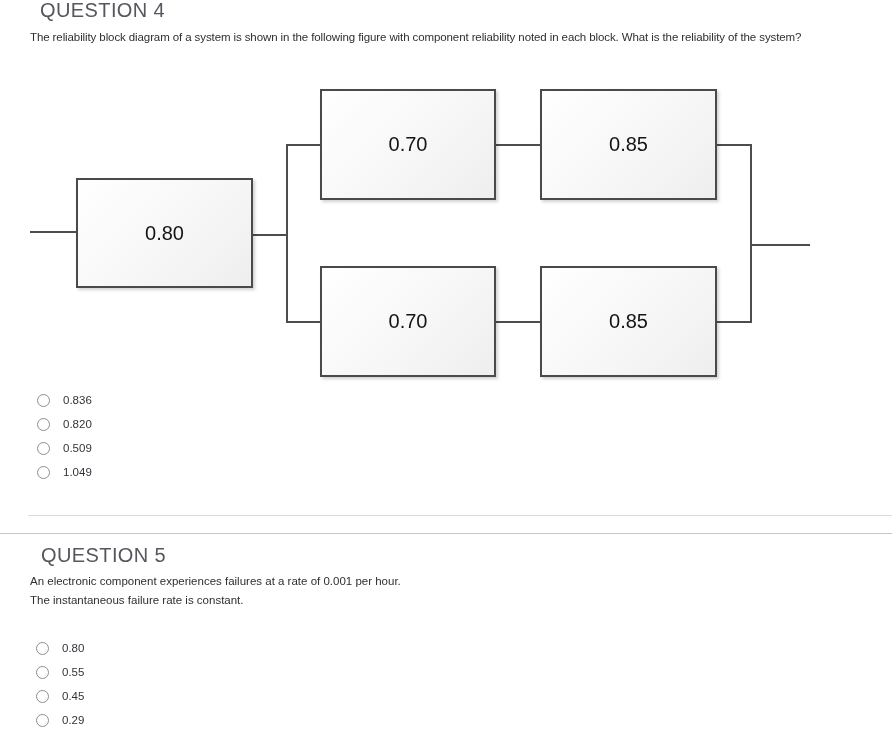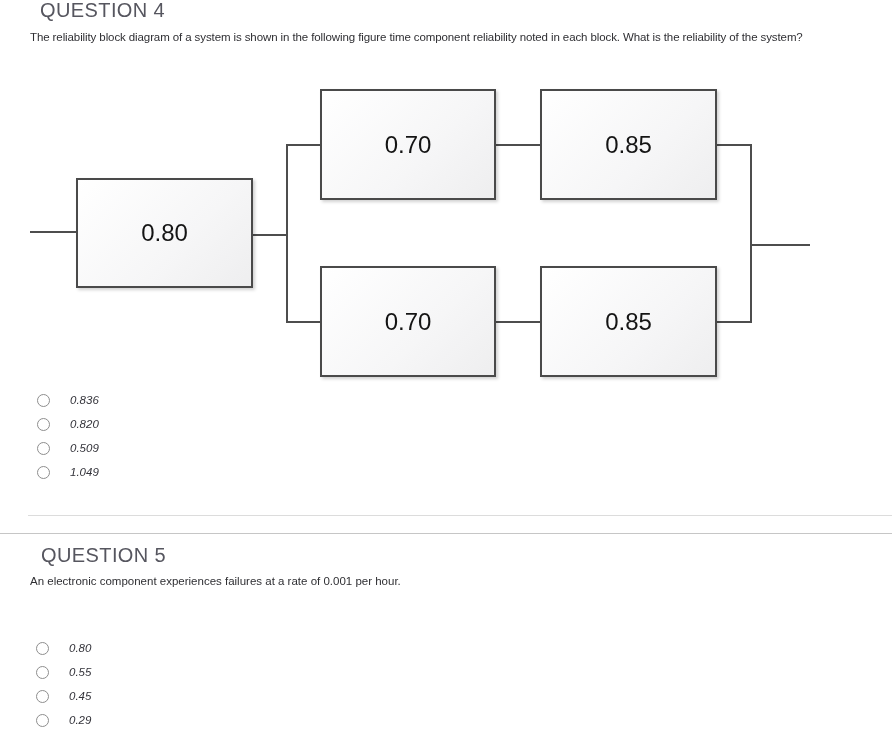--- a/index.html
+++ b/index.html
@@ -32,34 +32,33 @@
     line-height: 19px;
   }
 
   
   .rbd-block {
     position: absolute;
     border: 2px solid #4a4a4a;
     background: linear-gradient(135deg, #ffffff 0%, #f6f6f7 60%, #eeeeef 100%);
     box-shadow: 2px 2px 3px rgba(0,0,0,0.18);
     display: flex; align-items: center; justify-content: center;
-    font-size: 24px;
+    font-size: 20px;
     color: #141414;
   }
   .rbd-line { position: absolute; background: #4d4d4d; }
 
   
   .options { display: flex; flex-direction: column; }
   .option-row {
     height: 24px;
     display: flex;
     align-items: center;
-    gap: 20px;
+    gap: 13px;
     cursor: pointer;
-    font-style: italic;
   }
   .radio-circle {
     width: 13px; height: 13px;
     border: 1px solid #8e8e8e;
     border-radius: 50%;
     background: #ffffff;
     flex: 0 0 auto;
   }
   .option-label {
     font-size: 11.5px;
@@ -69,21 +68,21 @@
 
   .divider { position: absolute; height: 1px; }
   .divider-light { background: #dcdcdc; }
   .divider-dark  { background: #c6c6c6; }
 </style>
 </head>
 <body>
 
 <div class="abs q-header" style="left:40px; top:-1px;">QUESTION 4</div>
 
-<div class="abs q-prompt" style="left:30px; top:31px;">The reliability block diagram of a system is shown in the following figure time component reliability noted in each block. What is the reliability of the system?</div>
+<div class="abs q-prompt" style="left:30px; top:31px;">The reliability block diagram of a system is shown in the following figure with component reliability noted in each block. What is the reliability of the system?</div>
 
 <div class="abs" style="left:0; top:0; width:892px; height:420px;">
 
   <div class="rbd-line" style="left:30px;  top:231px; width:46px;  height:2px;"></div>
   <div class="rbd-line" style="left:253px; top:234px; width:34px;  height:2px;"></div>
   <div class="rbd-line" style="left:286px; top:144px; width:2px;   height:179px;"></div>
   <div class="rbd-line" style="left:286px; top:144px; width:34px;  height:2px;"></div>
   <div class="rbd-line" style="left:286px; top:321px; width:34px;  height:2px;"></div>
   <div class="rbd-line" style="left:496px; top:144px; width:44px;  height:2px;"></div>
   <div class="rbd-line" style="left:496px; top:321px; width:44px;  height:2px;"></div>
@@ -118,20 +117,21 @@
   </div>
 </div>
 
 <div class="divider divider-light" style="left:28px; top:515px; width:864px;"></div>
 <div class="divider divider-dark" style="left:0px;  top:533px; width:892px;"></div>
 
 <div class="abs q-header" style="left:41px; top:544px;">QUESTION 5</div>
 
 <div class="abs q-prompt-multi" style="left:30px; top:572px;">
   <div>An electronic component experiences failures at a rate of 0.001 per hour.</div>
+  <div>The instantaneous failure rate is constant.</div>
 </div>
 
 <div class="abs options" style="left:36px; top:636px;">
   <div class="option-row">
     <span class="radio-circle"></span>
     <span class="option-label">0.80</span>
   </div>
   <div class="option-row">
     <span class="radio-circle"></span>
     <span class="option-label">0.55</span>

